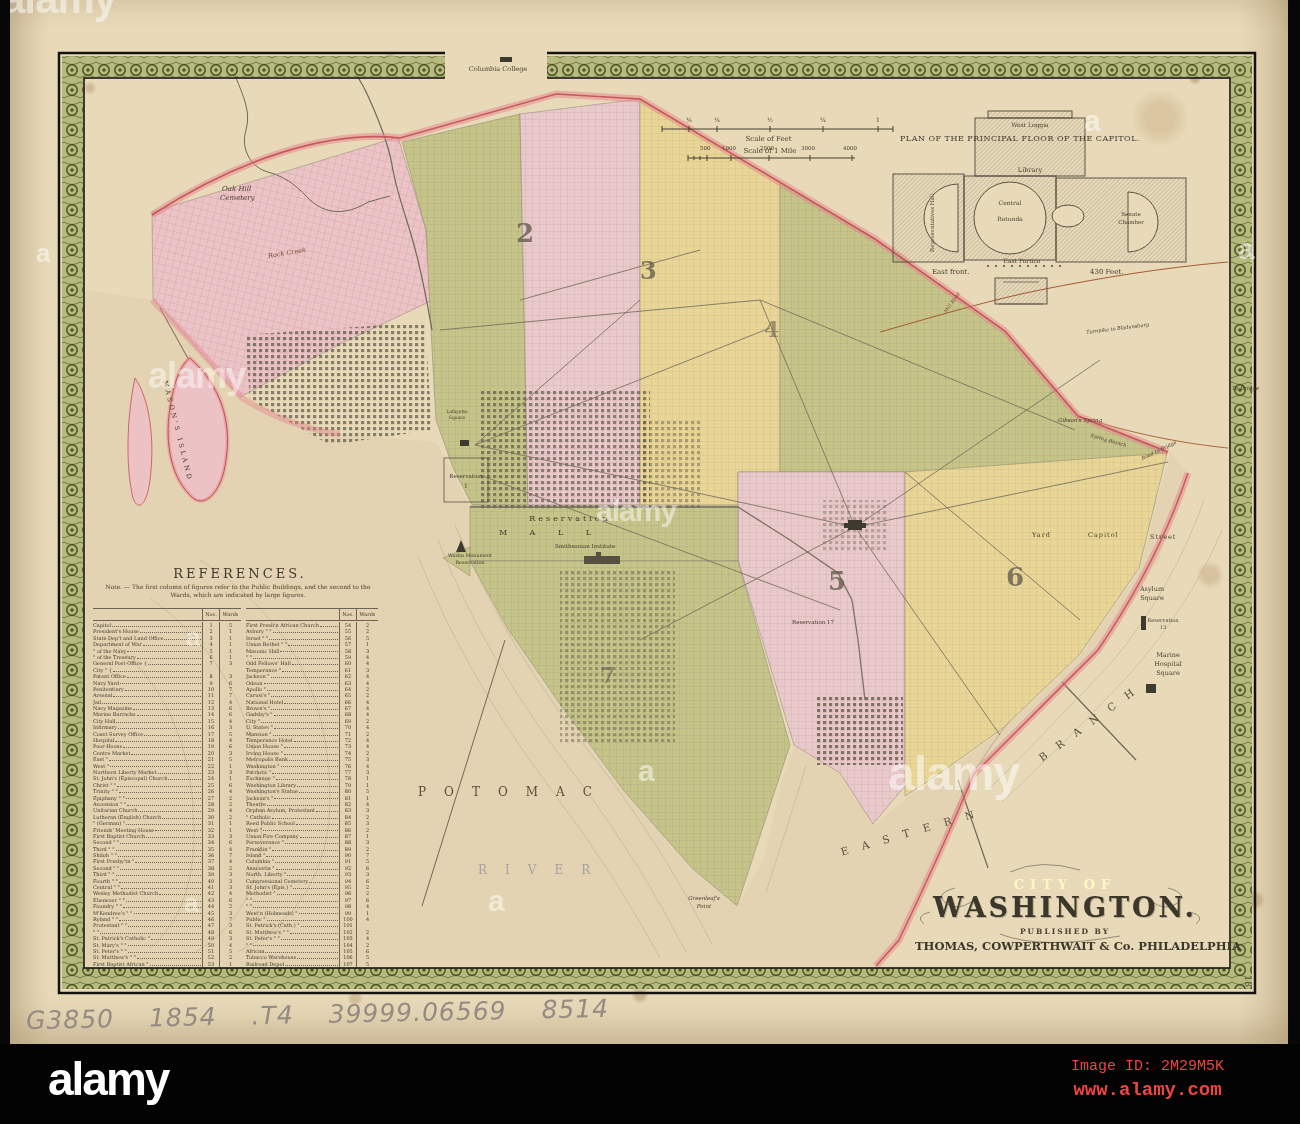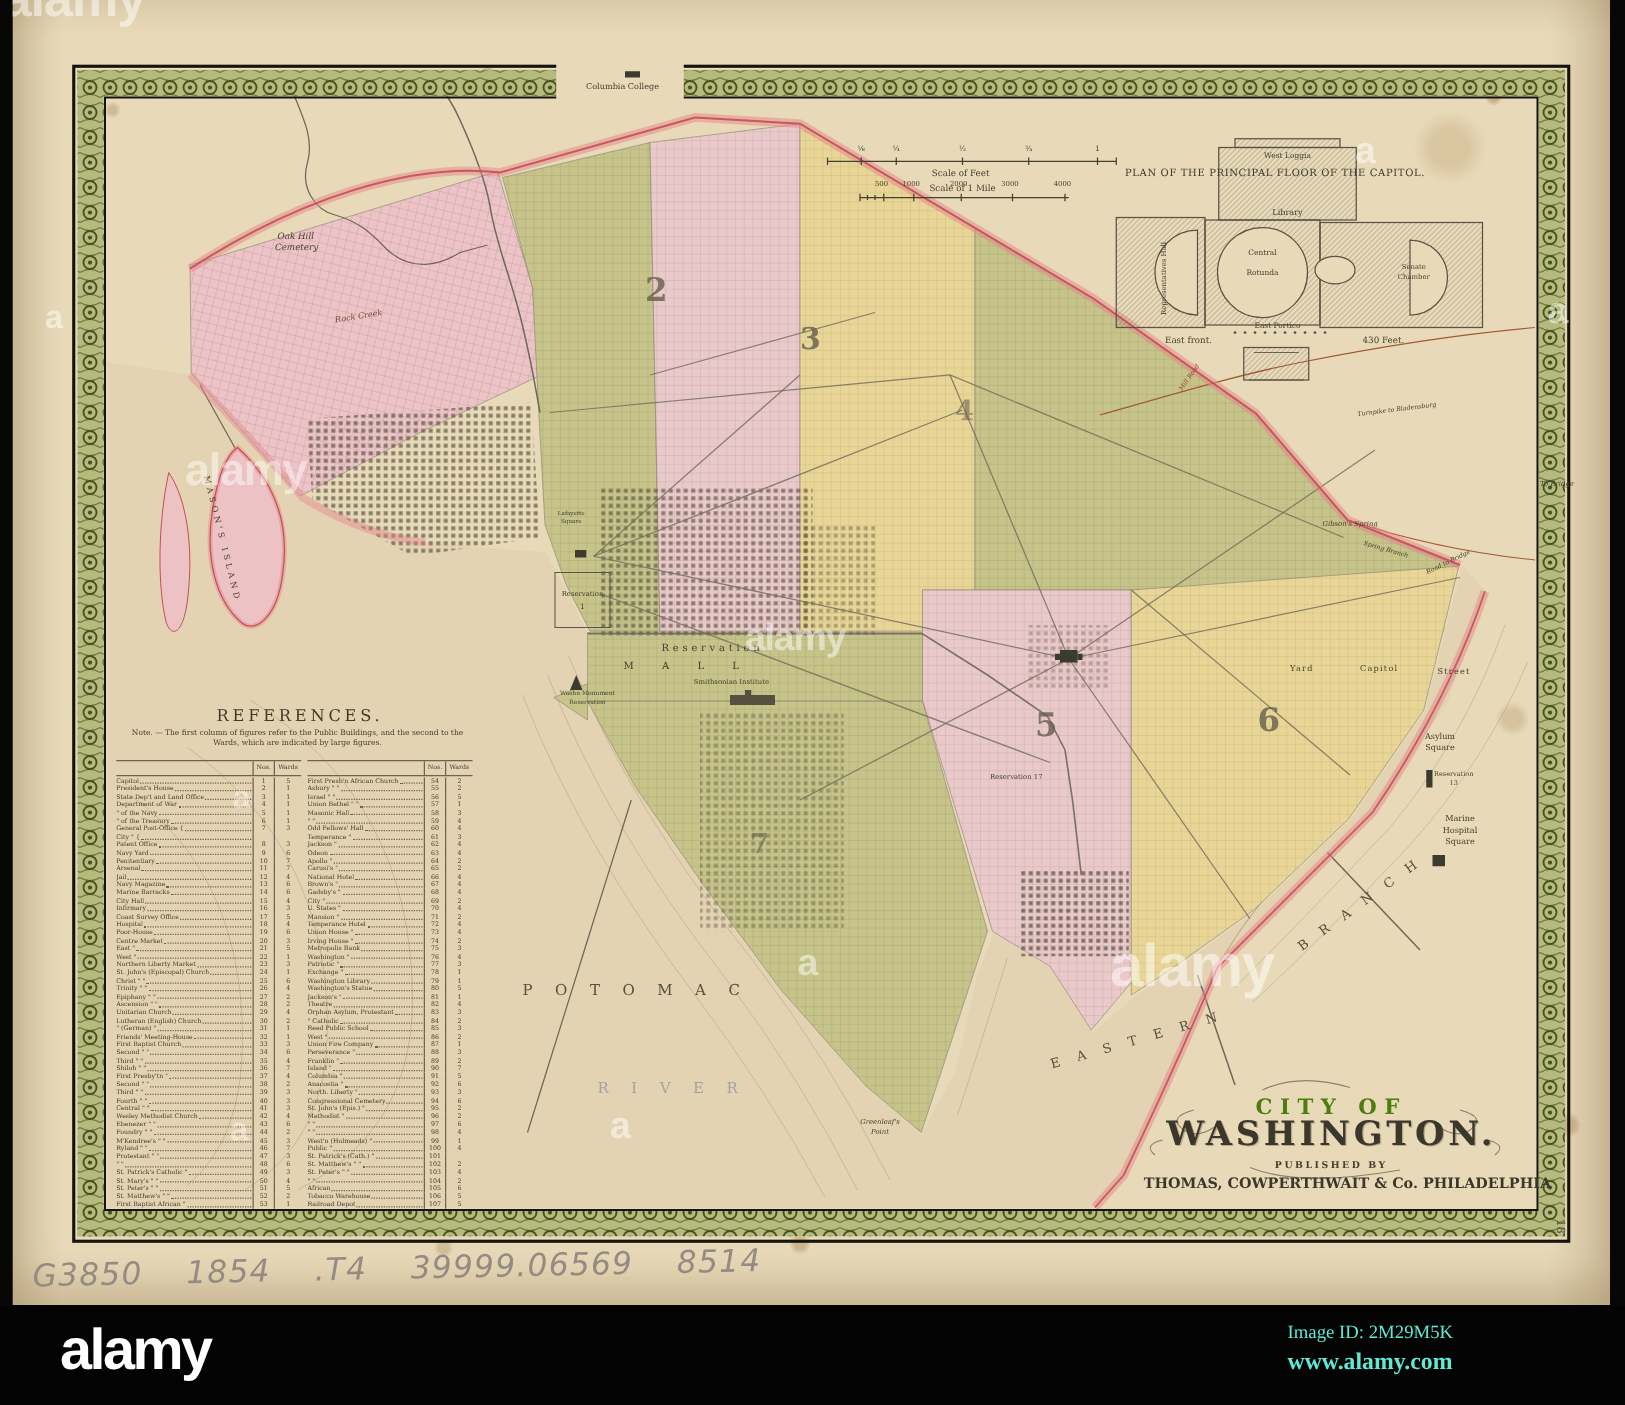--- a/index.html
+++ b/index.html
@@ -39,22 +39,22 @@
   .ref-row{display:flex;height:6.4px;line-height:6.6px;font-size:5px;}
   .ref-name{white-space:nowrap;overflow:hidden;}
   .ref-dots{flex:1;border-bottom:1px dotted #6b6354;margin:0 1px 1.5px 1px;min-width:2px;}
   .ref-no{width:16px;text-align:center;border-left:1px solid #6b6354;flex:none;}
   .ref-ward{width:21px;text-align:center;border-left:1px solid #6b6354;flex:none;}
   .hspace{flex:1;}
   .strip{position:absolute;background:#070707;}
   .bottom-bar{position:absolute;left:0;top:1044px;width:1300px;height:80px;background:#030303;}
   .alamy-logo{position:absolute;left:48px;top:8px;font-family:"Liberation Sans",sans-serif;
       font-weight:700;font-size:46px;color:#fff;letter-spacing:-2px;}
-  .id-block{position:absolute;left:1030px;top:14px;width:235px;text-align:left;color:#5eead4;
-      font-family:Liberation Serif, serif;}
+  .id-block{position:absolute;left:1030px;top:14px;width:235px;text-align:center;color:#ef4444;
+      font-family:Liberation Mono, monospace;}
   .id-line{font-size:15px;}
   .url-line{font-size:19px;font-weight:700;margin-top:4px;}
   .hand{position:absolute;left:26px;top:1000px;font-family:"DejaVu Sans",sans-serif;
       font-style:italic;font-size:25px;color:#958b82;letter-spacing:1px;word-spacing:26px;
       transform:rotate(-1.2deg);}
   .imprint{position:absolute;left:95px;top:997px;width:1100px;font-size:6.8px;font-style:italic;
       color:#5b5243;}
   .title-flair{letter-spacing:6px;font-weight:700;}
 </style>
 </head>
@@ -314,21 +314,21 @@
     <div class="L" style="left:767px;top:117px;font-size:6px;">½</div>
     <div class="L" style="left:820px;top:117px;font-size:6px;">¾</div>
     <div class="L" style="left:876px;top:117px;font-size:6px;">1</div>
     <div class="L ctr" style="left:706px;top:136px;width:125px;font-size:7px;">Scale of Feet</div>
     <div class="L" style="left:700px;top:146px;font-size:5.5px;">500</div>
     <div class="L" style="left:722px;top:146px;font-size:5.5px;">1000</div>
     <div class="L" style="left:760px;top:146px;font-size:5.5px;">2000</div>
     <div class="L" style="left:801px;top:146px;font-size:5.5px;">3000</div>
     <div class="L" style="left:843px;top:146px;font-size:5.5px;">4000</div>
 
-    <div class="L ctr title-flair" style="left:985px;top:878px;width:160px;font-size:17px;color:#4d7c0f;">CITY OF</div>
+    <div class="L ctr title-flair" style="left:985px;top:878px;width:160px;font-size:13px;color:#fef9c3;">CITY OF</div>
     <div class="L ctr" style="left:925px;top:894px;width:280px;font-size:27px;font-weight:700;letter-spacing:3px;color:#3c372b;text-shadow:1px 1px 0 rgba(70,60,40,.3);">WASHINGTON.</div>
     <div class="L ctr" style="left:985px;top:928px;width:160px;font-size:7.5px;letter-spacing:2px;font-weight:700;">PUBLISHED BY</div>
     <div class="L ctr" style="left:915px;top:940px;width:300px;font-size:11.5px;font-weight:700;color:#3c372b;">THOMAS, COWPERTHWAIT &amp; Co. PHILADELPHIA</div>
   </div>
 
   <div class="ref-heading">REFERENCES.</div>
   <div class="ref-note">
     <span>Note. — The first column of figures refer to the Public Buildings, and the second to the</span><br>
     <span>Wards, which are indicated by large figures.</span>
   </div>

